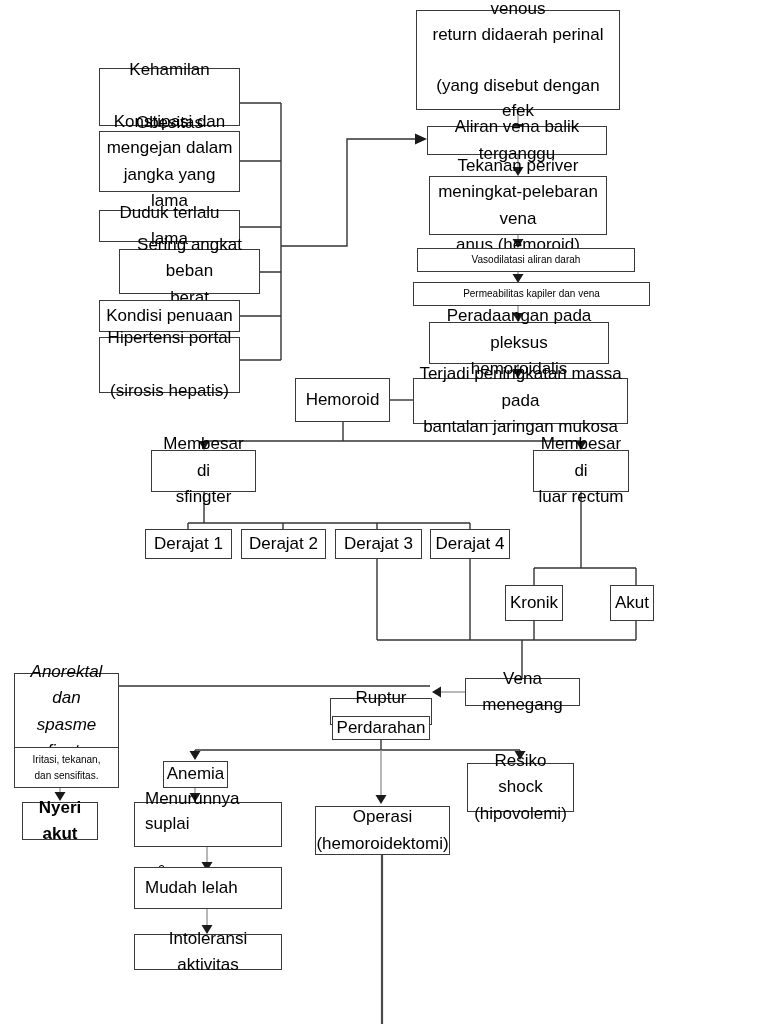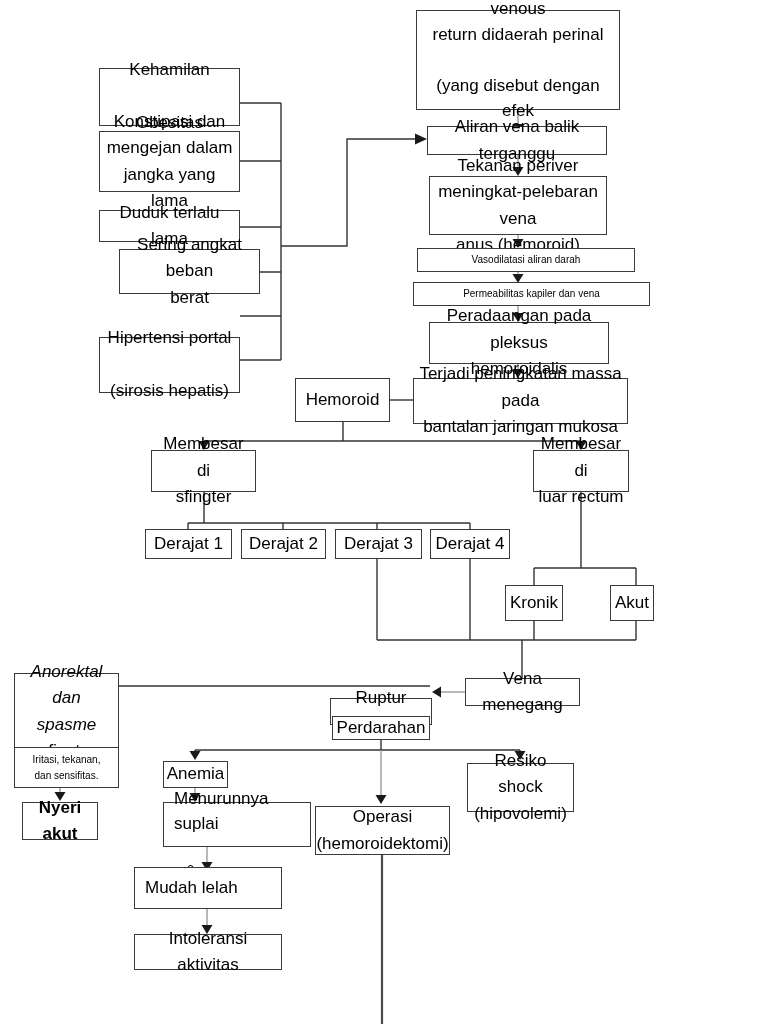--- a/index.html
+++ b/index.html
@@ -169,20 +169,21 @@
 
   <div class="node" style="left:99px; top:131px; width:141px; height:61px;">Konstipasi dan
 mengejan dalam
 jangka yang lama</div>
 
   <div class="node" style="left:99px; top:210px; width:141px; height:32px;">Duduk terlalu lama</div>
 
   <div class="node" style="left:99px; top:249px; width:141px; height:45px;margin-left:20px;">Sering angkat beban
 berat</div>
 
+  <div class="node" style="left:99px; top:300px; width:141px; height:32px;">Kondisi penuaan</div>
 
   <div class="node" style="left:99px; top:337px; width:141px; height:56px;">Hipertensi portal
 
 (sirosis hepatis)</div>
 
   <div class="node wide" style="left:416px; top:10px; width:204px; height:100px;">Penurunan relative venous
 return didaerah perinal
 
 (yang disebut dengan efek
 tourniquet)</div>
@@ -233,21 +234,21 @@
 spasme
 sfingter</div>
 
   <div class="node sm" style="left:14px; top:747px; width:105px; height:41px;">Iritasi, tekanan,
 dan sensifitas.</div>
 
   <div class="node" style="left:22px; top:802px; width:76px; height:38px;font-weight:bold;">Nyeri akut</div>
 
   <div class="node" style="left:163px; top:761px; width:65px; height:27px;">Anemia</div>
 
-  <div class="node" style="left:134px; top:802px; width:148px; height:45px; justify-content:flex-start; text-align:left; padding-left:10px;margin-left:29px;">
+  <div class="node" style="left:134px; top:802px; width:148px; height:45px; justify-content:flex-start; text-align:left; padding-left:10px;">
     <span style="display:block; line-height:1.5;">
       <span>Menurunnya suplai</span><br>
       <span>O</span><sup>2</sup><span> ke otak</span>
     </span>
   </div>
 
   <div class="node" style="left:134px; top:867px; width:148px; height:42px; justify-content:flex-start; text-align:left; padding-left:10px;">
     <span>Mudah lelah</span>
   </div>
 

